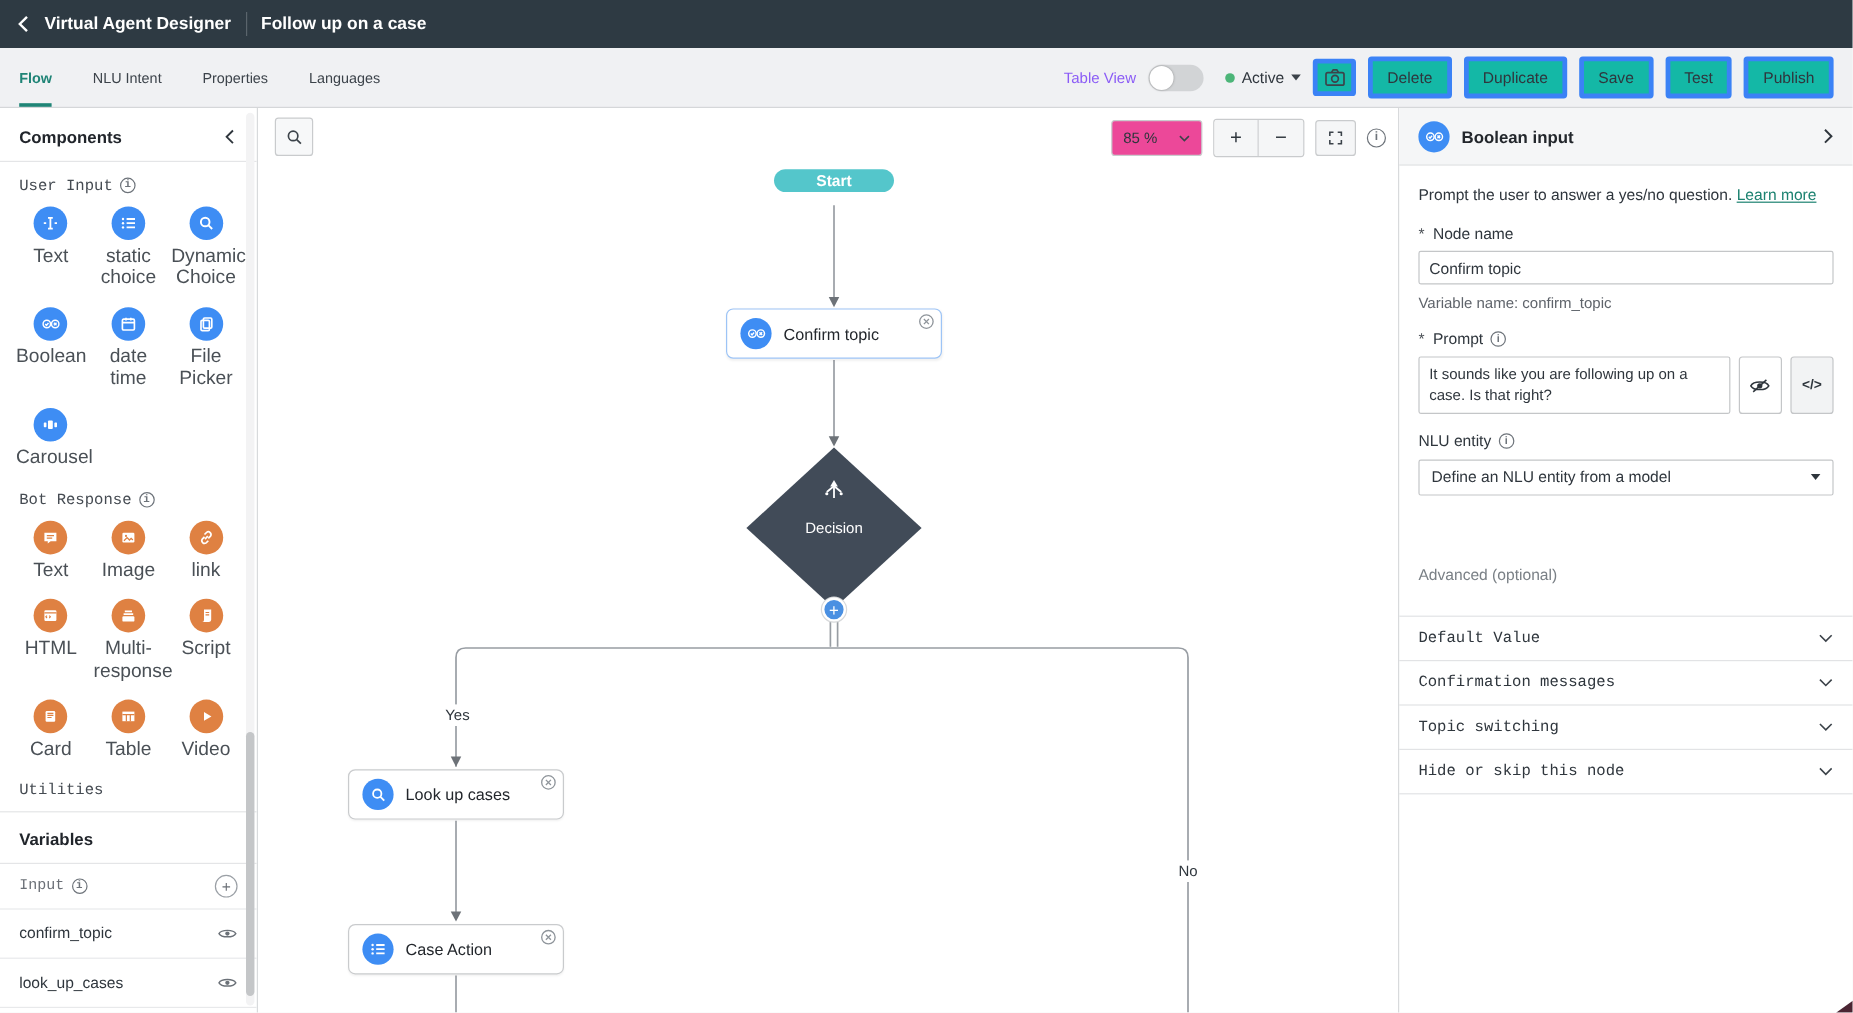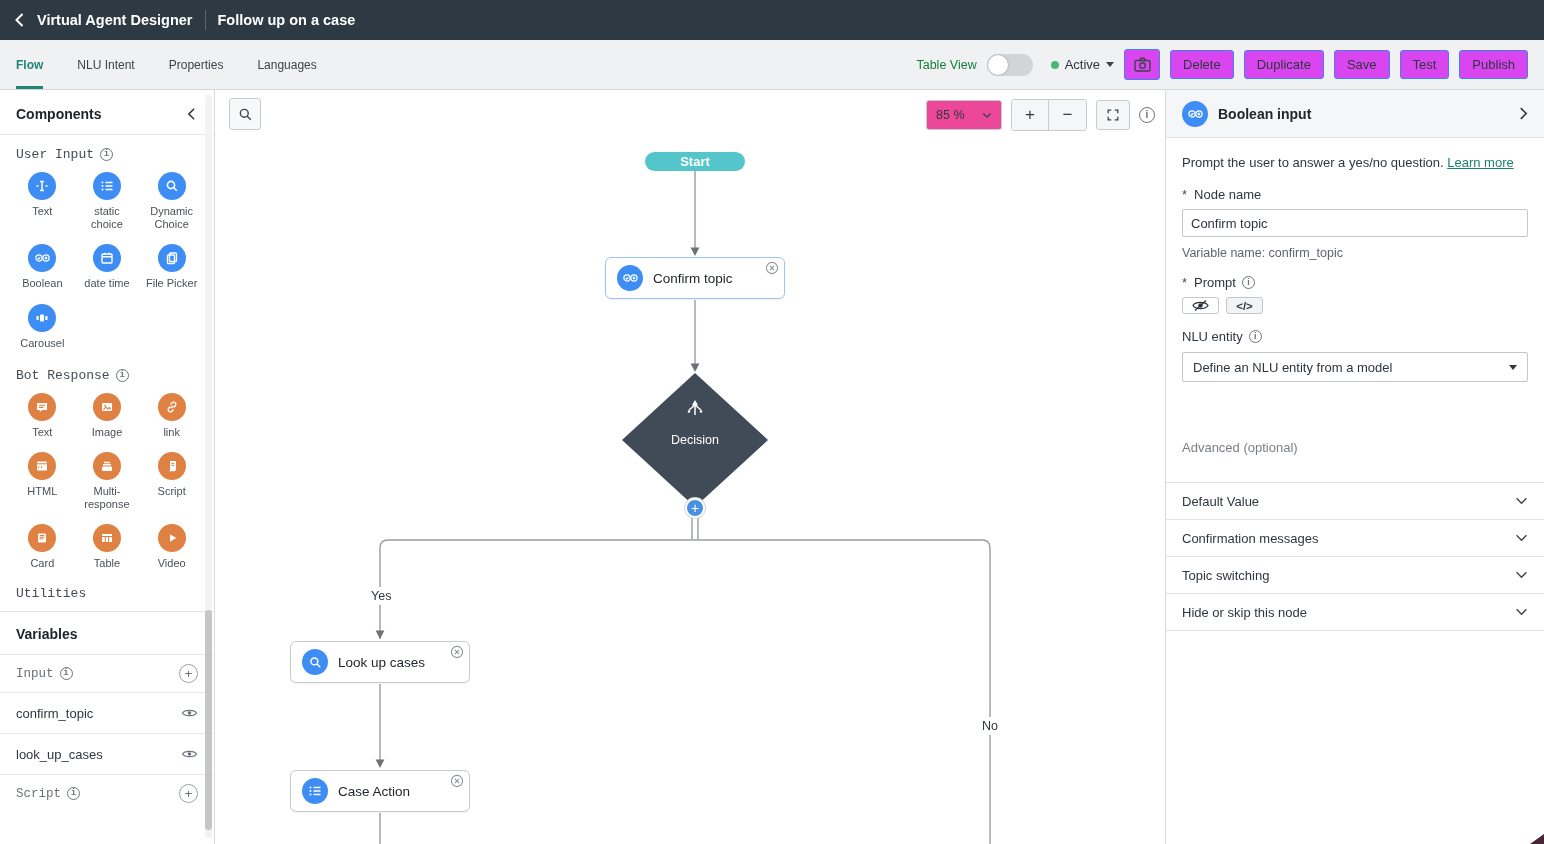--- a/index.html
+++ b/index.html
@@ -16,48 +16,48 @@
 
   
   .tabbar { position: absolute; left: 0; top: 40px; width: 1544px; height: 50px; background: #f0f1f3;
             border-bottom: 1px solid #d5d7d9; display: flex; align-items: center; justify-content: space-between;
             padding: 0 16px 0 16px; }
   .tabs { display: flex; height: 100%; gap: 34px; }
   .tab { display: flex; align-items: center; height: 100%; font-size: 12px; color: #3c434a;
          border-bottom: 3px solid transparent; padding-top: 3px; cursor: pointer; }
   .tab.active { color: #1f8476; font-weight: bold; border-bottom-color: #1f8476; }
   .actions { display: flex; align-items: center; gap: 10px; }
-  .lbl-sm { font-size: 12.5px; color: #15803d; }
+  .lbl-sm { font-size: 12.5px; color: #8b5cf6; }
   .toggle { width: 46px; height: 22px; border-radius: 11px; background: #d2d4d6; position: relative; cursor: pointer; }
   .toggle .knob { position: absolute; left: 1px; top: 1px; width: 20px; height: 20px; border-radius: 50%;
                   background: #fff; box-shadow: 0 0 2px rgba(0,0,0,.35); }
   .status { display: flex; align-items: center; gap: 6px; margin-left: 8px; cursor: pointer; }
   .dot { width: 8px; height: 8px; border-radius: 50%; background: #4cb578; }
   .caret-down { width: 0; height: 0; border-left: 4px solid transparent; border-right: 4px solid transparent;
                 border-top: 5px solid #3c434a; }
-  .btn { background: #d946ef; border: 1px solid #3b82f6; border-radius: 3px; padding: 6px 12px; font-size: 13px;
+  .btn { background: #14b8a6; border: 4px solid #3b82f6; border-radius: 3px; padding: 6px 12px; font-size: 13px;
          color: #2f363d; cursor: pointer; font-family: "Liberation Sans", sans-serif; }
   .icon-btn { width: 36px; height: 31px; display: flex; align-items: center; justify-content: center; padding: 0; }
 
   
   .sidebar { position: absolute; left: 0; top: 90px; width: 215px; height: 754px; background: #fff;
              border-right: 1px solid #d8dadc; overflow: hidden; }
   .sb-scroll { position: absolute; right: 2px; top: 4px; width: 7px; height: 744px; background: #f3f3f4; border-radius: 4px; }
   .sb-thumb { position: absolute; right: 2px; top: 520px; width: 7px; height: 220px; background: #c4c6c8; border-radius: 4px; }
   .sb-header { display: flex; align-items: center; justify-content: space-between; padding: 16px 18px 12px 16px; }
   .sb-header .t { font-size: 14px; font-weight: bold; color: #21252b; }
   .hr { border-top: 1px solid #e4e5e7; }
   .sec-label { display: flex; align-items: center; gap: 6px; padding: 12px 16px 4px; font-size: 13px; color: #454b52; font-family: Liberation Mono, monospace; }
   .info-i { width: 13px; height: 13px; border: 1px solid #6d737a; border-radius: 50%; color: #6d737a;
             font-size: 9px; line-height: 11px; text-align: center; font-weight: bold; flex: 0 0 auto; }
   .grid { display: grid; grid-template-columns: 1fr 1fr 1fr; padding: 6px 10px 2px; row-gap: 14px; }
   .comp { display: flex; flex-direction: column; align-items: center; cursor: grab; }
   .comp .circ { width: 28px; height: 28px; border-radius: 50%; display: flex; align-items: center; justify-content: center; }
   .circ.blue { background: #3e8df4; } .circ.orange { background: #df8142; }
-  .comp .cl { margin-top: 5px; font-size: 11px; color: #4a5056; text-align: center; line-height: 1.15; max-width: 58px; }
+  .comp .cl { margin-top: 5px; font-size: 16px; color: #4a5056; text-align: center; line-height: 1.15; max-width: 58px; }
   .vars-title { padding: 14px 16px 12px; font-size: 14px; font-weight: bold; color: #21252b; }
   .var-head { display: flex; align-items: center; justify-content: space-between; padding: 9px 16px; font-size: 12.5px; color: #6b7077; }
   .var-head .left { display: flex; align-items: center; gap: 6px; font-family: Liberation Mono, monospace; }
   .plus-circ { width: 19px; height: 19px; border: 1px solid #9ba0a6; border-radius: 50%; color: #6b7077;
                display: flex; align-items: center; justify-content: center; font-size: 13px; cursor: pointer; }
   .var-row { display: flex; align-items: center; justify-content: space-between; padding: 0 16px; height: 41px;
              border-top: 1px solid #e8e9eb; font-size: 13px; color: #2f363d; cursor: pointer; }
 
   
   .canvas { position: absolute; left: 215px; top: 90px; width: 950px; height: 754px; background: #fff; overflow: hidden; }
@@ -72,21 +72,21 @@
   .fit-btn { width: 34px; height: 30px; background: #f5f6f7; border: 1px solid #c9cbcd; border-radius: 3px;
              display: flex; align-items: center; justify-content: center; cursor: pointer; }
   .flow-svg { position: absolute; left: 0; top: 0; }
   .node { position: absolute; width: 180px; height: 42px; background: #fff; border: 1px solid #c9cbcd; border-radius: 6px;
           display: flex; align-items: center; padding-left: 11px; gap: 10px; box-shadow: 0 1px 2px rgba(0,0,0,.06); cursor: pointer; }
   .node.selected { border: 1.5px solid #9dc4f6; }
   .node .nlabel { font-size: 13.5px; color: #23272c; }
   .node-ic { width: 26px; height: 26px; border-radius: 50%; background: #3e8df4; display: flex;
              align-items: center; justify-content: center; flex: 0 0 auto; }
   .node-close { position: absolute; top: 3px; right: 5px; color: #8f959b; cursor: pointer; line-height: 0; }
-  .start-node { position: absolute; left: 430px; top: 62px; width: 100px; height: 19px; border-radius: 10px;
+  .start-node { position: absolute; left: 430px; top: 51px; width: 100px; height: 19px; border-radius: 10px;
                 background: #54c6cb; color: #fff; font-weight: bold; font-size: 13px; display: flex;
                 align-items: center; justify-content: center; cursor: pointer; }
   .decision-label { position: absolute; left: 430px; top: 343px; width: 100px; text-align: center;
                     color: #fff; font-size: 12.5px; pointer-events: none; }
   .decision-icon { position: absolute; left: 468px; top: 306px; pointer-events: none; }
   .plus-node { position: absolute; left: 470px; top: 408px; width: 20px; height: 20px; border-radius: 50%;
                background: #4a90e2; border: 2px solid #fff; color: #fff; font-size: 14px; line-height: 16px;
                text-align: center; cursor: pointer; box-shadow: 0 0 0 1px #d7d9db; }
   .branch-lbl { position: absolute; background: #fff; font-size: 12.5px; color: #2f363d; padding: 2px 4px; }
 
@@ -111,21 +111,21 @@
   .sq-btn { width: 37px; border: 1px solid #c4c6c8; border-radius: 3px; background: #fff; display: flex;
             align-items: center; justify-content: center; cursor: pointer; color: #2f363d; }
   .sq-btn.alt { background: #f2f3f4; font-size: 11.5px; font-weight: bold; }
   .select { margin-top: 8px; width: 100%; height: 30px; border: 1px solid #c4c6c8; border-radius: 2px;
             display: flex; align-items: center; justify-content: space-between; padding: 0 10px;
             font-size: 13px; color: #2f363d; cursor: pointer; }
   .select .caret-down { border-top-color: #2f363d; }
   .advanced { margin-top: 58px; font-size: 13px; color: #7a8086; cursor: pointer; }
   .accordion { margin: 27px -16px 0; }
   .acc-row { height: 37px; border-top: 1px solid #e2e3e5; display: flex; align-items: center;
-             justify-content: space-between; padding: 0 16px; font-size: 13px; color: #2f363d; cursor: pointer; }
+             justify-content: space-between; padding: 0 16px; font-size: 13px; color: #2f363d; cursor: pointer; font-family: Liberation Mono, monospace; }
   .accordion .end { border-top: 1px solid #e2e3e5; }
   .corner-artifact { position: absolute; right: 0; bottom: 0; width: 0; height: 0;
                      border-left: 14px solid transparent; border-bottom: 10px solid #4b2533; }
   svg { display: block; }
 </style>
 </head>
 <body>
 
 <div class="app">
 
@@ -542,20 +542,21 @@
       </div>
       <input class="txt-input" type="text" value="Confirm topic" style="">
       <div class="varname">Variable name: confirm_topic</div>
 
       <div class="fld-label">
         <span class="req">*</span>
         <span>Prompt</span>
         <span class="info-i">i</span>
       </div>
       <div class="prompt-row">
+        <div class="prompt-box">It sounds like you are following up on a case. Is that right?</div>
         <button class="sq-btn">
           <svg width="19" height="15" viewBox="0 0 19 15">
               <path d="M2 7.5C4.3 3.3 14.7 3.3 17 7.5 14.7 11.7 4.3 11.7 2 7.5z" fill="none" stroke="#2f363d" stroke-width="1.3"></path>
               <circle cx="9.5" cy="7.5" r="2.2" fill="#2f363d"></circle>
               <path d="M4 12.5 15 2.5" stroke="#2f363d" stroke-width="1.3"></path>
             </svg>
         </button>
         <button class="sq-btn alt">&lt;/&gt;</button>
       </div>
 

